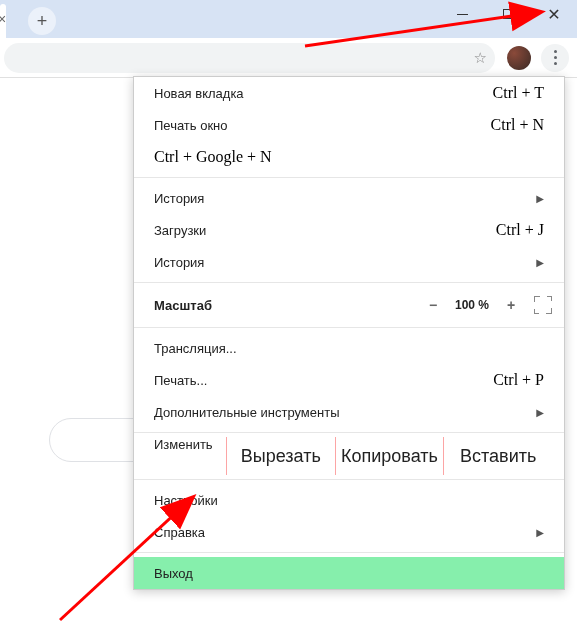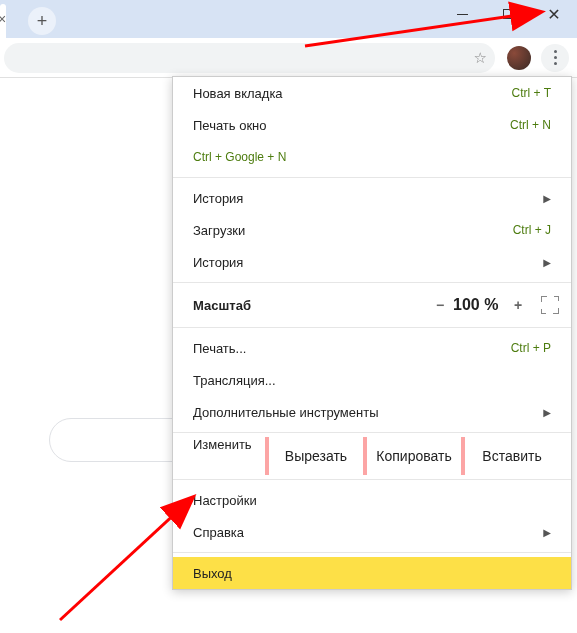--- a/index.html
+++ b/index.html
@@ -27,40 +27,40 @@
 
   
   .content { position: relative; height: calc(633px - 78px); padding-top: 230px; text-align: center; }
   .google-logo { font-size: 66px; font-weight: 500; letter-spacing: -2px; }
   .g1 { color: #4285F4; } .g2 { color: #EA4335; } .g3 { color: #FBBC05; } .g4 { color: #4285F4; } .g5 { color: #34A853; } .g6 { color: #EA4335; }
   .gsearch { margin: 34px auto 0; width: 90%; max-width: 480px; height: 44px; border: 1px solid #dfe1e5; border-radius: 22px; }
   .gbuttons { margin-top: 28px; display: flex; justify-content: center; gap: 10px; }
   .gbtn { background: #f2f2f2; color: #5f6368; border: none; padding: 10px 16px; font-size: 14px; border-radius: 3px; }
 
   
-  .menu { position: absolute; top: 76px; right: 5px; width: 400px; background: #fff; border: 1px solid #ccc; box-shadow: 0 2px 10px rgba(0,0,0,.2); font-size: 13px; color: #222; z-index: 100; }
+  .menu { position: absolute; top: 76px; right: 12px; width: 432px; background: #fff; border: 1px solid #ccc; box-shadow: 0 2px 10px rgba(0,0,0,.2); font-size: 13px; color: #222; z-index: 100; }
   .menu-item { display: flex; align-items: center; height: 32px; padding: 0 20px; justify-content: space-between; }
-  .menu-item.hl { background: #fde047; }
-  .shortcut { color: #4d7c0f; font-size: 12px; }
+  .menu-item.hl { background: #86efac; }
+  .shortcut { color: #000000; font-size: 16px; font-family: Liberation Serif, serif; }
   .sep { height: 1px; background: #e6e6e6; margin: 4px 0; }
   .submenu-arrow { font-size: 10px; color: #555; }
   .zoom-row { display: flex; align-items: center; height: 36px; padding: 0 12px 0 20px; font-weight: bold; }
   .zoom-label { flex: 1; }
   .zbtn { width: 26px; text-align: center; color: #666; font-size: 14px; }
-  .zval { width: 52px; text-align: left; font-size: 16px; }
+  .zval { width: 52px; text-align: center; font-size: 12px; }
   .fullscreen { width: 18px; height: 18px; margin-left: 10px; position: relative; }
   .fullscreen::before, .fullscreen::after { content:""; position:absolute; width:5px; height:5px; border:1px solid #888; }
   .fullscreen::before { top:0; left:0; border-right:none; border-bottom:none; }
   .fullscreen::after { bottom:0; right:0; border-left:none; border-top:none; }
   .fs2 { position:absolute; width:5px; height:5px; border:1px solid #888; }
   .fs2.a { top:0; right:0; border-left:none; border-bottom:none; }
   .fs2.b { bottom:0; left:0; border-right:none; border-top:none; }
   .edit-row { display: flex; align-items: flex-start; height: 38px; padding: 0 12px 0 20px; }
   .edit-label { width: 72px; }
-  .edit-btn { flex: 1; text-align: center; border-left: 4px solid #fca5a5; height: 100%; display:flex; align-items:center; justify-content:center; font-size: 14px; }
+  .edit-btn { flex: 1; text-align: center; border-left: 1px solid #fca5a5; height: 100%; display:flex; align-items:center; justify-content:center; font-size: 18px; }
   .arrow-svg { position: absolute; top: 0; left: 0; pointer-events: none; z-index: 200; }
 </style>
 </head>
 <body>
 
 <div class="titlebar">
   <div class="tab">
     <div class="tab-close">×</div>
   </div>
   <div class="new-tab">+</div>
@@ -131,25 +131,25 @@
     <span class="zbtn">−</span>
     <span class="zval">100 %</span>
     <span class="zbtn">+</span>
     <span class="fullscreen">
         <span class="fs2 a"></span>
         <span class="fs2 b"></span>
       </span>
   </div>
   <div class="sep"></div>
   <div class="menu-item">
+    <span>Трансляция...</span>
+  </div>
+  <div class="menu-item">
     <span>Печать...</span>
     <span class="shortcut">Ctrl + P</span>
-  </div>
-  <div class="menu-item">
-    <span>Трансляция...</span>
   </div>
   <div class="menu-item">
     <span>Дополнительные инструменты</span>
     <span class="submenu-arrow">▶</span>
   </div>
   <div class="sep"></div>
   <div class="edit-row">
     <span class="edit-label">Изменить</span>
     <span class="edit-btn">Вырезать</span>
     <span class="edit-btn">Копировать</span>

